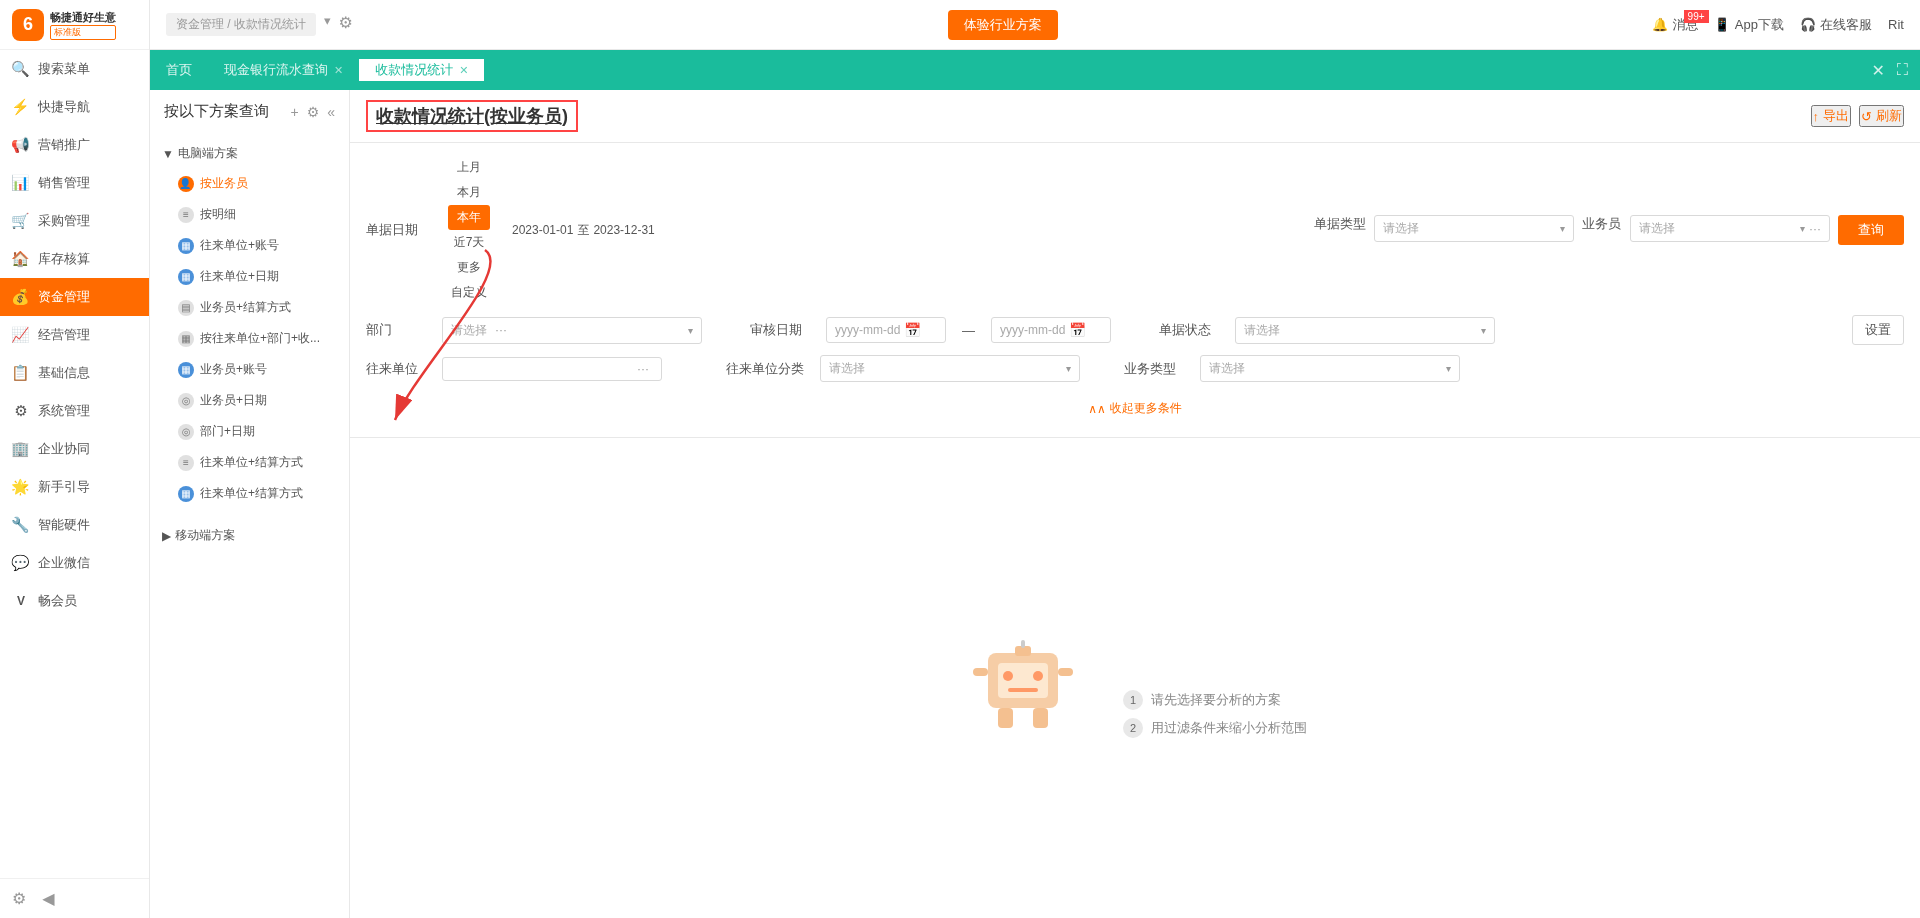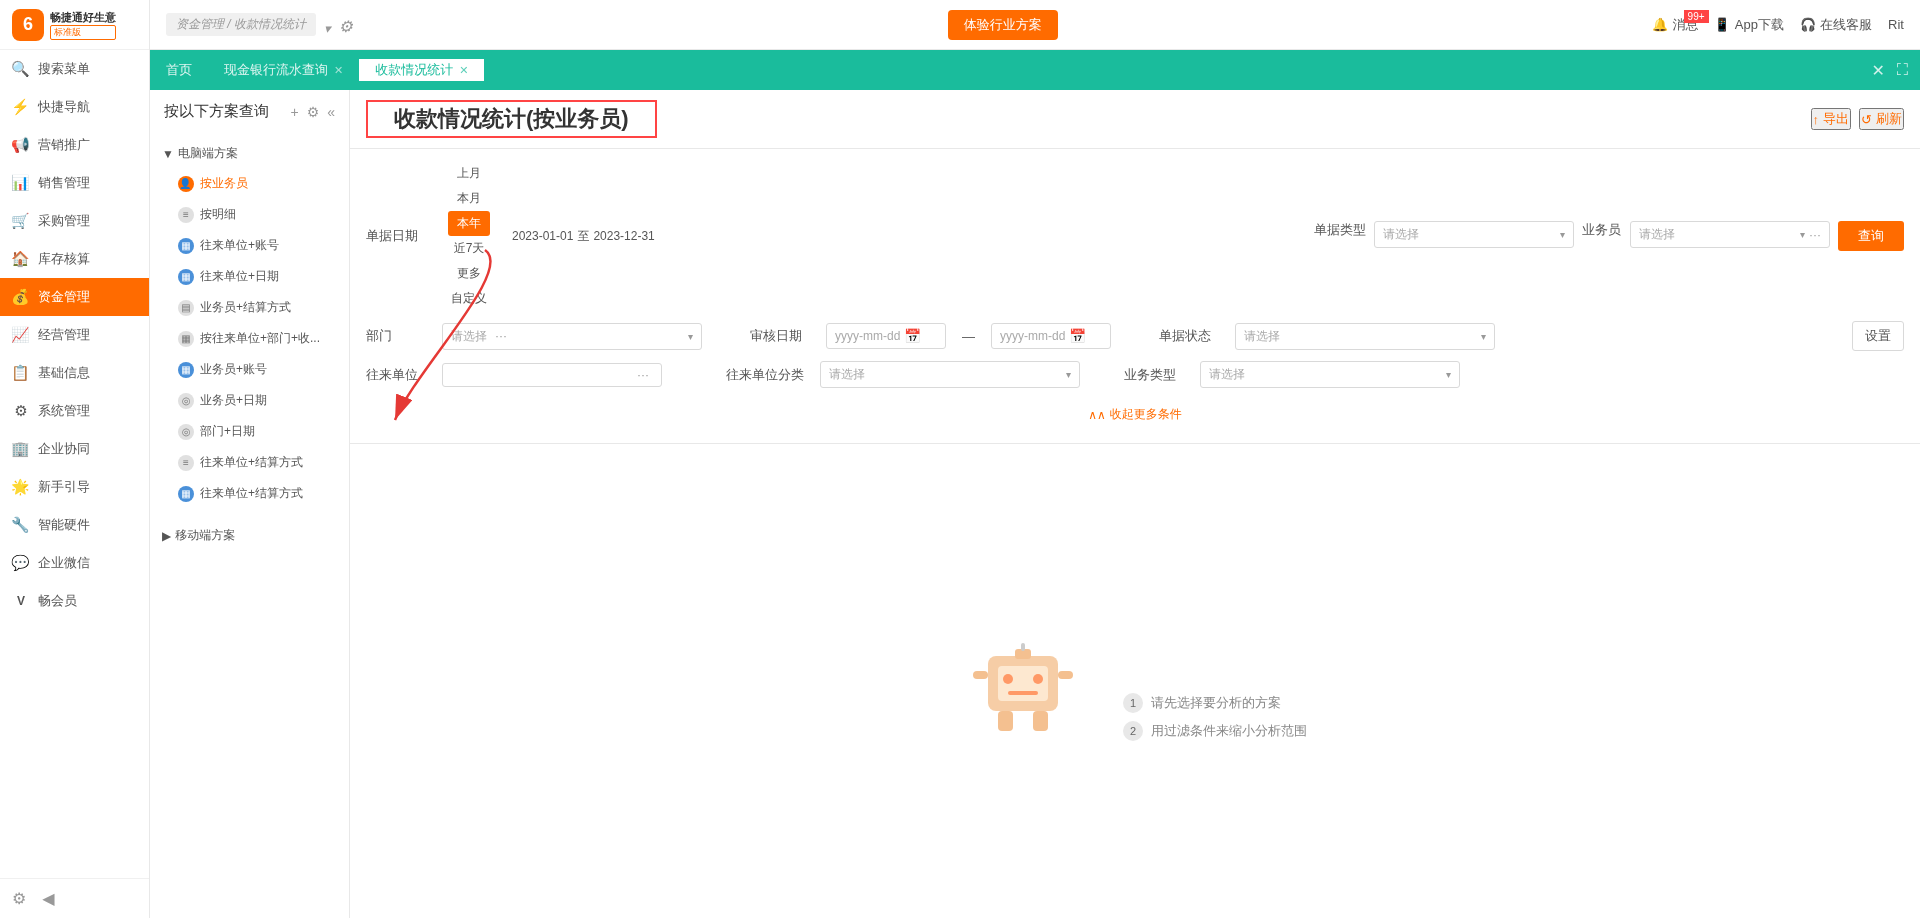--- a/index.html
+++ b/index.html
@@ -15,21 +15,21 @@
     .nav-item.active { background: #ff6b00; color: white; }
     .nav-item .nav-icon { width: 18px; height: 18px; display: flex; align-items: center; justify-content: center; font-size: 15px; flex-shrink: 0; }
     .sidebar-bottom { padding: 10px 12px; border-top: 1px solid #f0f0f0; display: flex; gap: 16px; align-items: center; }
     .sidebar-bottom-icon { color: #999; font-size: 16px; cursor: pointer; }
 
     
     .main { flex: 1; display: flex; flex-direction: column; height: 918px; overflow: hidden; }
 
     
     .top-header { height: 50px; background: #fff; display: flex; align-items: center; justify-content: space-between; padding: 0 16px; border-bottom: 1px solid #e8e8e8; flex-shrink: 0; }
-    .header-left { display: flex; align-items: flex-end; gap: 8px; font-style: italic; }
+    .header-left { display: flex; align-items: flex-start; gap: 8px; }
     .header-breadcrumb { font-size: 12px; color: #999; background: #f0f0f0; padding: 3px 10px; border-radius: 3px; }
     .header-settings { color: #999; font-size: 16px; cursor: pointer; }
     .header-dropdown { color: #999; cursor: pointer; }
     .trial-btn { background: #ff6b00; color: white; border: none; padding: 6px 16px; border-radius: 4px; font-size: 13px; cursor: pointer; }
     .header-right { display: flex; align-items: center; gap: 16px; color: #555; font-size: 13px; }
     .notif-item { display: flex; align-items: center; gap: 4px; cursor: pointer; position: relative; }
     .badge { background: #ff4444; color: white; font-size: 10px; padding: 1px 4px; border-radius: 0; position: absolute; top: -6px; right: -10px; }
     .header-user { color: #555; cursor: pointer; font-size: 13px; }
 
     
@@ -57,21 +57,21 @@
     .tree-item-icon { width: 16px; height: 16px; border-radius: 50%; display: flex; align-items: center; justify-content: center; font-size: 10px; flex-shrink: 0; }
     .tree-item-icon.orange { background: #ff6b00; color: white; }
     .tree-item-icon.grey { background: #e0e0e0; color: #777; }
     .tree-item-icon.blue { background: #4a90d9; color: white; }
 
     
     .right-content { flex: 1; display: flex; flex-direction: column; overflow: hidden; }
 
     
     .page-title-bar { padding: 10px 16px; background: #fff; border-bottom: 1px solid #e8e8e8; display: flex; align-items: center; justify-content: space-between; flex-shrink: 0; }
-    .page-title { font-size: 22px; font-weight: bold; color: #333; border: 2px solid #ff4444; padding: 2px 26px; display: inline-block; }
+    .page-title { font-size: 18px; font-weight: bold; color: #333; border: 2px solid #ff4444; padding: 2px 8px; display: inline-block; text-decoration: underline; }
     .page-actions { display: flex; gap: 8px; }
     .export-btn { display: flex; align-items: center; gap: 4px; color: #ff6b00; cursor: pointer; font-size: 13px; }
     .refresh-btn { display: flex; align-items: center; gap: 4px; color: #ff6b00; cursor: pointer; font-size: 13px; }
 
     
     .filter-area { background: #fff; padding: 12px 16px; border-bottom: 1px solid #e8e8e8; flex-shrink: 0; }
     .filter-row { display: flex; align-items: center; gap: 16px; margin-bottom: 10px; flex-wrap: nowrap; }
     .filter-row:last-child { margin-bottom: 0; }
     .filter-label { font-size: 13px; color: #555; white-space: nowrap; min-width: 60px; }
     .filter-date-group { display: flex; align-items: center; gap: 0; flex-direction: column; }

